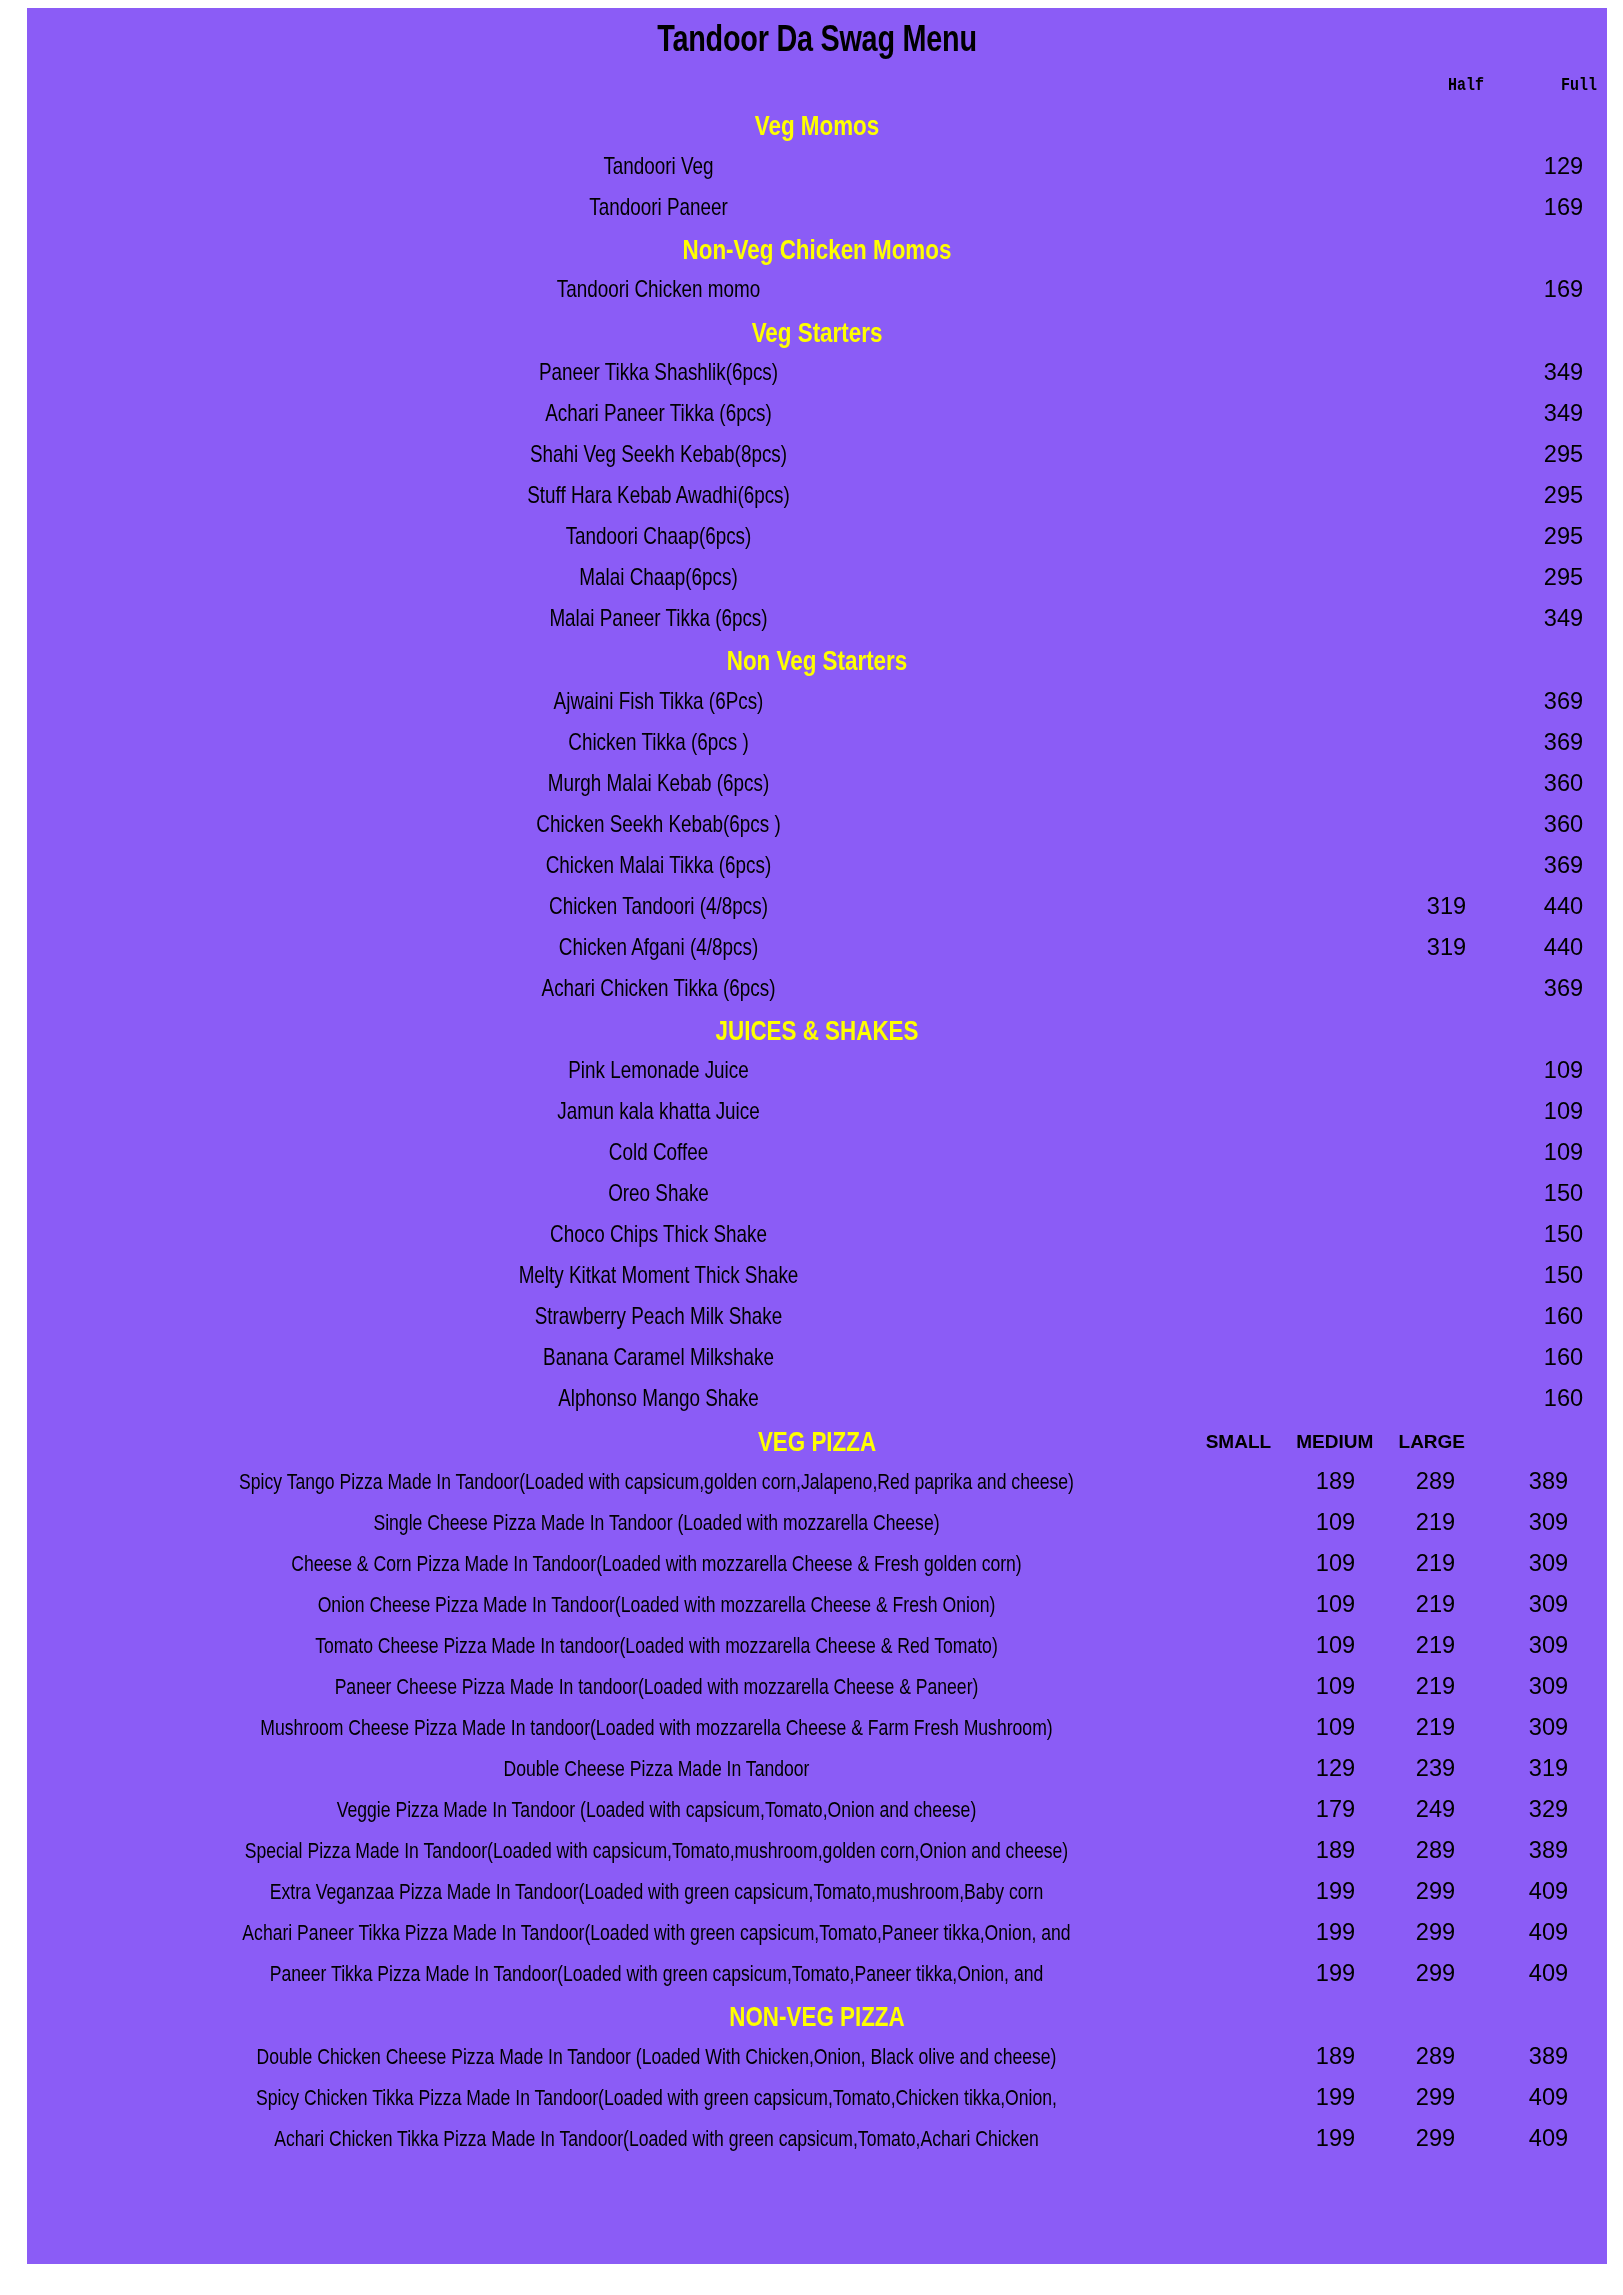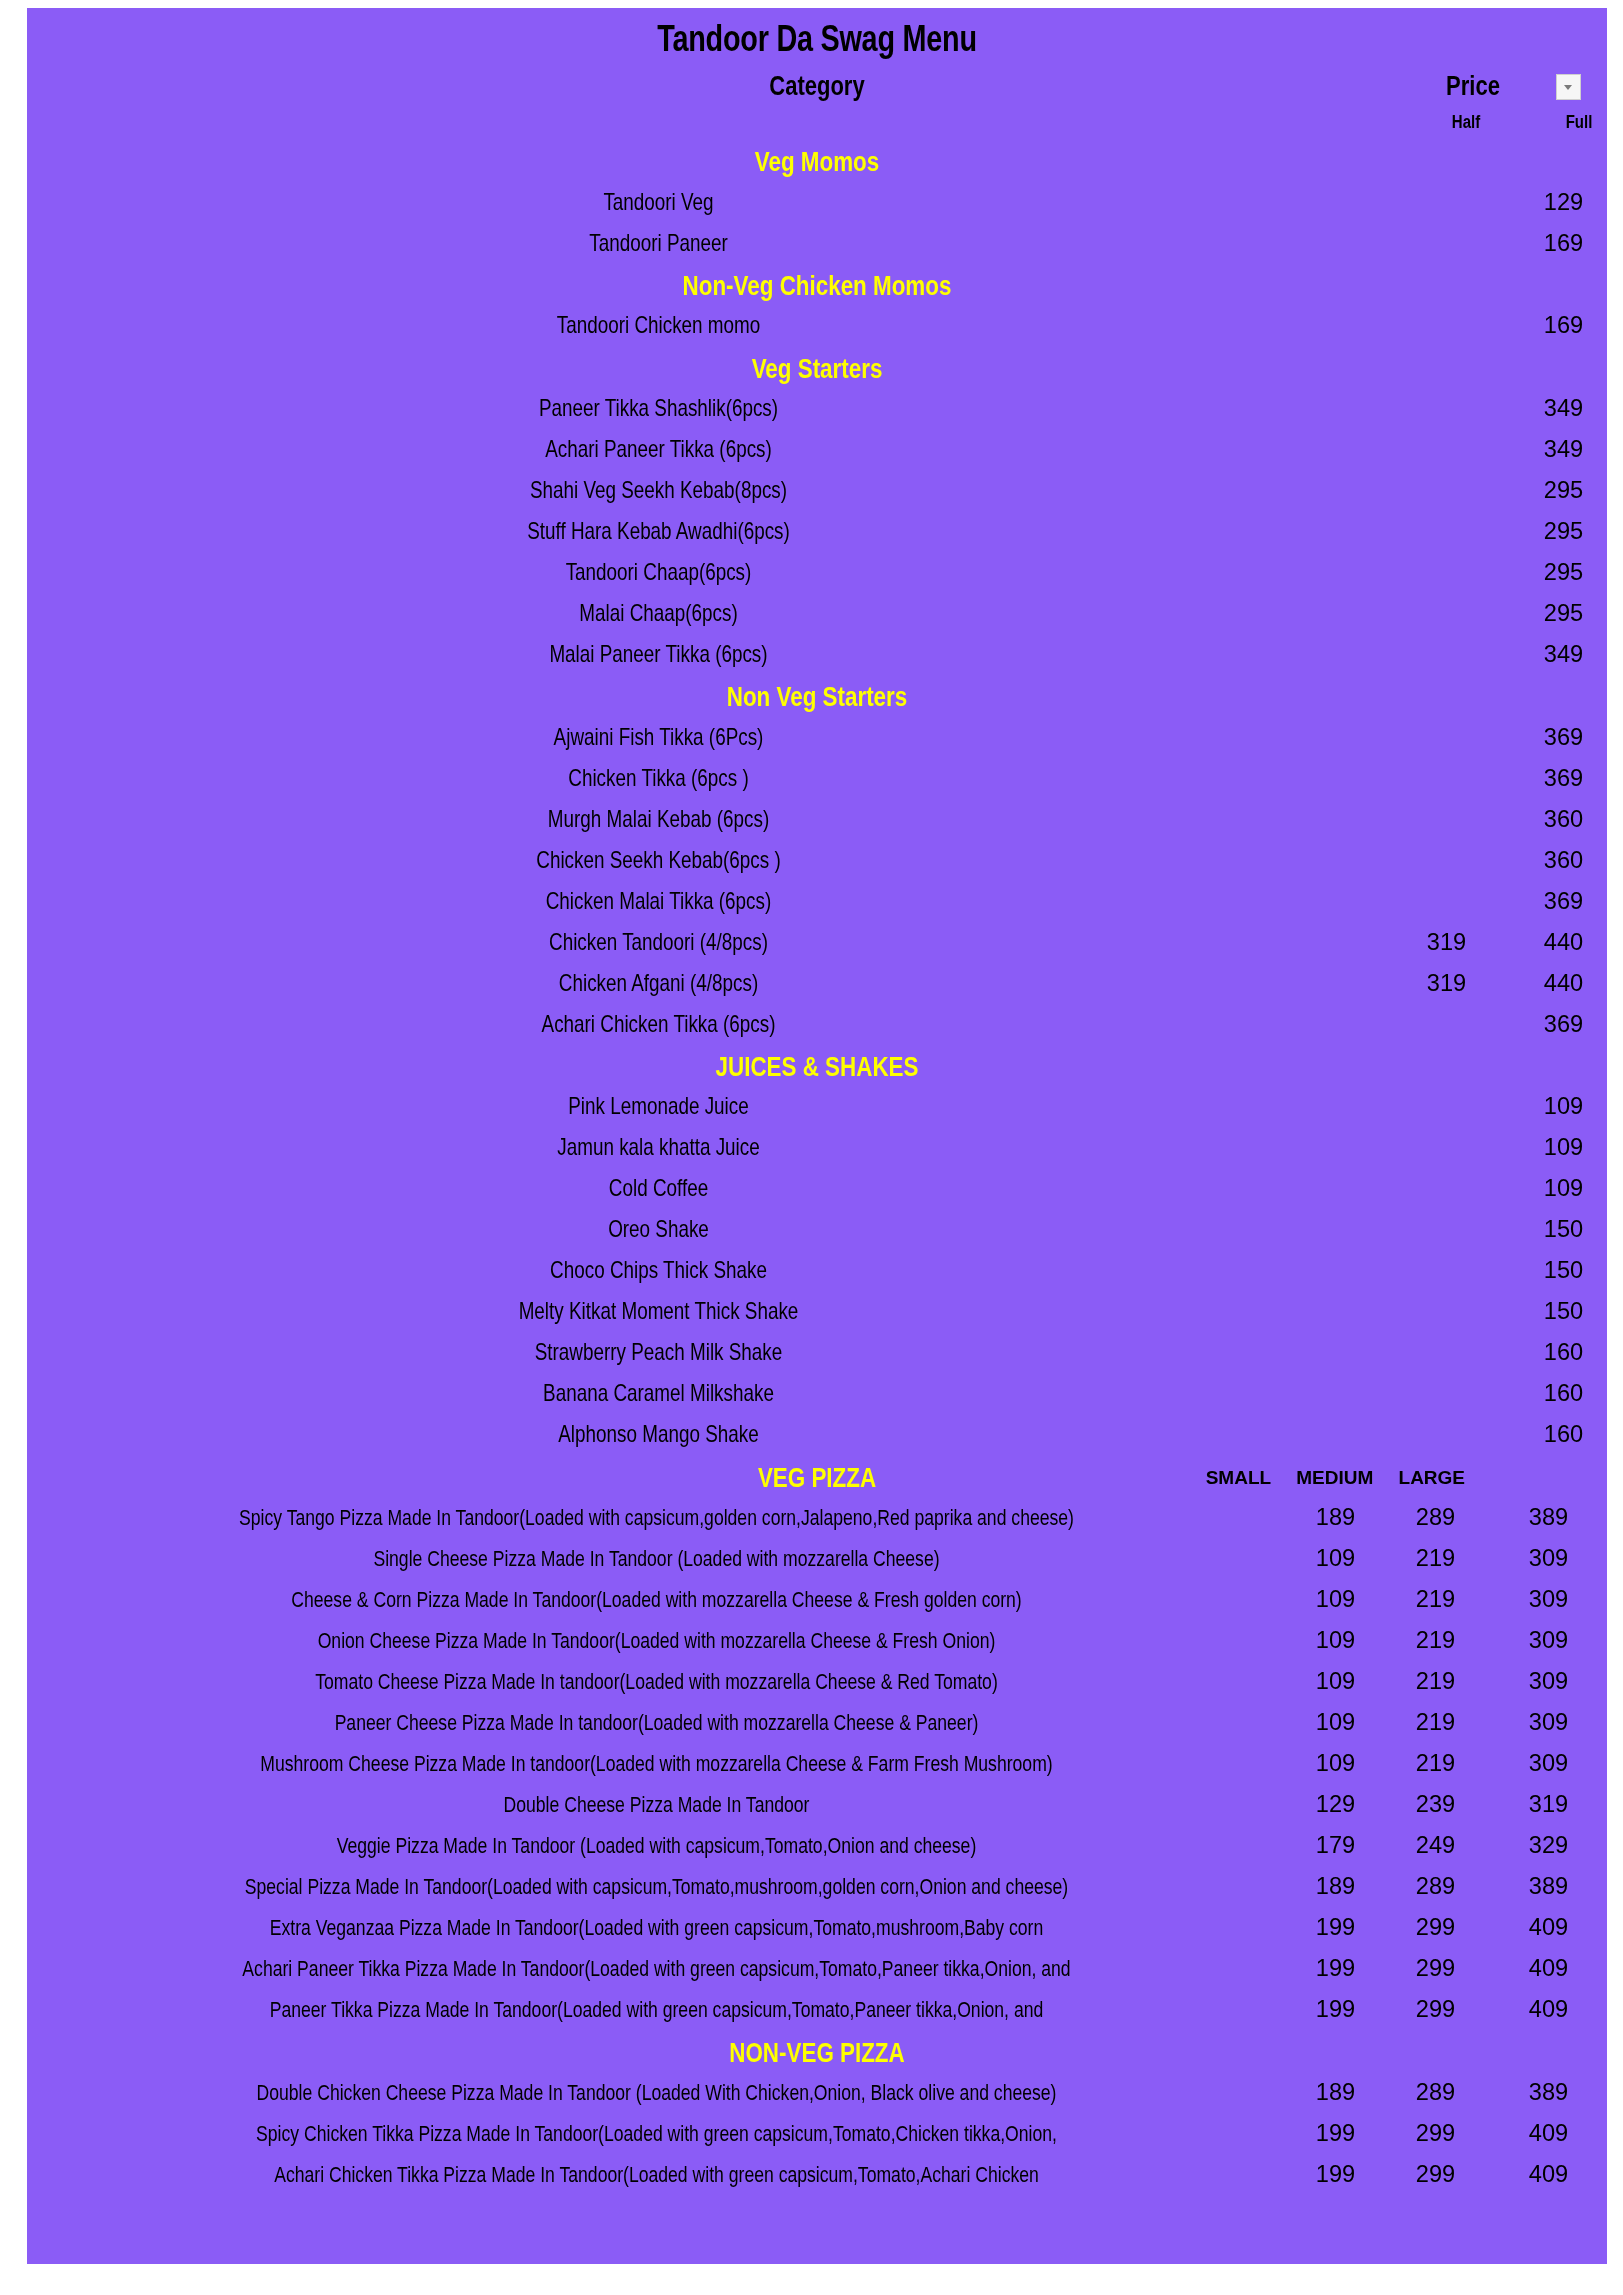--- a/index.html
+++ b/index.html
@@ -82,21 +82,22 @@
     margin-top: -2px;
     width: 0; height: 0;
     border-left: 4.6px solid transparent;
     border-right: 4.6px solid transparent;
     border-top: 5.2px solid #7a7a7a;
   }
 
   .subhead-row {
     position: relative;
     height: 29px;
-    margin-top: 2px;
+    margin-top: 18px;
+    font-family: Liberation Mono, monospace;
   }
   .subhead {
     position: absolute;
     font-size: 18.3px;
     font-weight: bold;
     color: #000;
     text-align: center;
     width: 118px;
     transform: scaleX(0.82);
   }
@@ -173,27 +174,20 @@
     font-size: 22px;
   }
 </style>
 </head>
 <body>
 
 <div id="menu-sheet">
 
   <div class="menu-title">Tandoor Da Swag Menu</div>
 
-  <div class="head-row">
-    <div class="head-category">Category</div>
-    <div class="head-price">Price</div>
-    <div class="dropdown-btn">
-        <span class="chev"></span>
-      </div>
-  </div>
 
   <div class="subhead-row">
     <div class="subhead half">Half</div>
     <div class="subhead full">Full</div>
   </div>
 
   <div id="sections-container">
       <div class="section-head">Veg Momos</div>
       <div class="row">
         <div class="name">Tandoori Veg</div>

